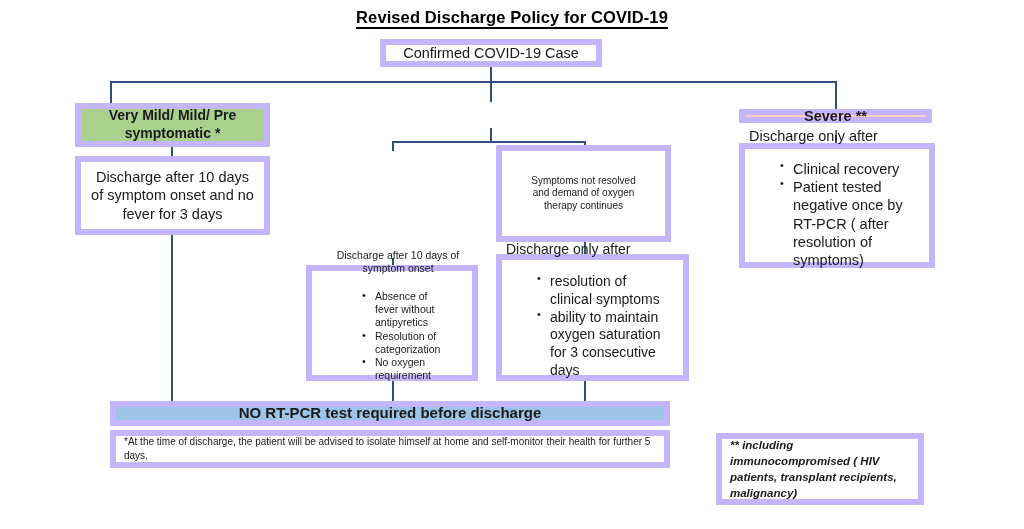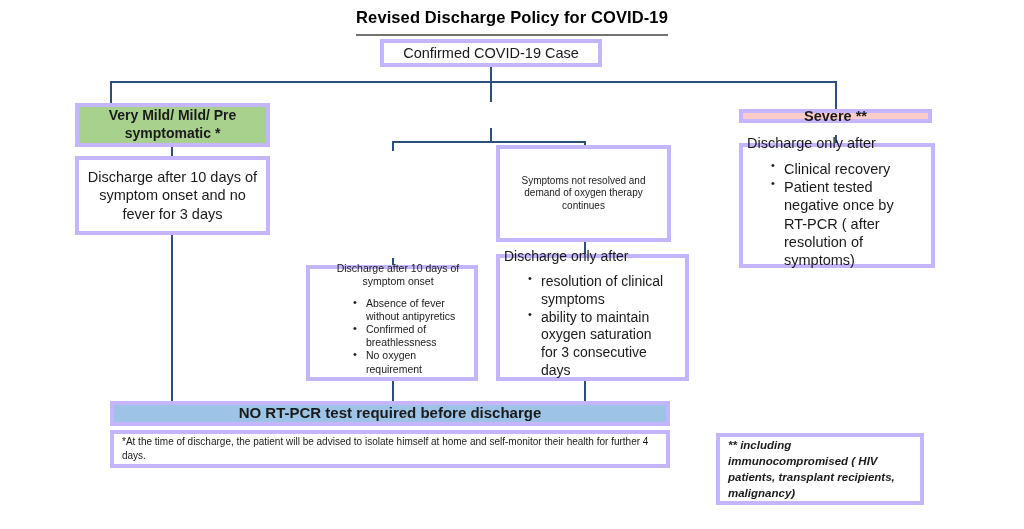--- a/index.html
+++ b/index.html
@@ -16,21 +16,21 @@
     width: 1024px;
     height: 529px;
     background: #ffffff;
     overflow: hidden;
   }
 
   
   .box {
     position: absolute;
     box-sizing: border-box;
-    border: 4px solid #c4b5fd;
+    border: 6px solid #c4b5fd;
     background: #ffffff;
     display: flex;
     flex-direction: column;
     justify-content: center;
     line-height: 1.26;
   }
   .box.center   { text-align: center; align-items: center; }
   .box.left     { text-align: left; }
   .hdr {
     font-weight: bold;
@@ -51,35 +51,35 @@
     left: 0;
     top: 8px;
     width: 1024px;
     text-align: center;
     font-size: 16.5px;
     font-weight: bold;
     letter-spacing: .1px;
     color: #000000;
   }
   #title span {
-    border-bottom: 2px solid #737373;
-    padding-bottom: 8px;
+    border-bottom: 2px solid #000000;
+    padding-bottom: 1px;
   }
 
   
   .line {
     position: absolute;
     background: #2e4f7c;
   }
   .vline { width: 2px; }
   .hline { height: 2px; }
 
   
   ul.bl {
-    margin: 8px;
+    margin: 15px;
     padding: 0 0 0 16px;
     list-style: none;
   }
   ul.bl li {
     position: relative;
     padding-left: 13px;
     margin: 0 0 0 0;
   }
   ul.bl li::before {
     content: "\2022";
@@ -131,21 +131,21 @@
   <div class="line hline" style="left:392px; top:141px; width:194px;"></div>
   <div class="line vline" style="left:392px; top:141px; height:10px;"></div>
   <div class="line vline" style="left:584px; top:141px; height:10px;"></div>
 
   <div class="line vline" style="left:392px; top:258px; height:8px;"></div>
 
   <div class="box left" style="left:306px; top:265px; width:172px; height:116px; font-size:10.5px; padding:6px 7px 6px 19px;">
     <p class="lead" style="text-align:center;">Discharge after 10 days of symptom onset</p>
     <ul class="bl">
       <li>Absence of fever without antipyretics</li>
-      <li>Confirmed of breathlessness</li>
+      <li>Resolution of categorization</li>
       <li>No oxygen requirement</li>
     </ul>
   </div>
   <div class="line vline" style="left:392px; top:381px; height:20px;"></div>
 
   <div class="box center" style="left:496px; top:145px; width:175px; height:97px; font-size:10px; padding:0 20px;">
     <span>Symptoms not resolved and demand of oxygen therapy continues</span>
   </div>
   <div class="line vline" style="left:584px; top:242px; height:13px;"></div>
 
@@ -168,21 +168,21 @@
       <li>Clinical recovery</li>
       <li>Patient tested negative once by RT-PCR ( after resolution of symptoms)</li>
     </ul>
   </div>
 
   <div class="box hdr fill-blue" style="left:110px; top:401px; width:560px; height:25px; font-size:15px;">
     <span>NO RT-PCR test required before discharge</span>
   </div>
 
   <div class="box left" style="left:110px; top:430px; width:560px; height:38px; font-size:10px; padding:4px 8px; line-height:1.45;">
-    <span>*At the time of discharge, the patient will be advised to isolate himself at home and self-monitor their health for further 4 days.</span>
+    <span>*At the time of discharge, the patient will be advised to isolate himself at home and self-monitor their health for further 5 days.</span>
   </div>
 
 
   <div class="box left note-italic" style="left:716px; top:433px; width:208px; height:72px; font-size:11.5px; padding:5px 8px; line-height:1.4;">
     <span>** including immunocompromised ( HIV patients, transplant recipients, malignancy)</span>
   </div>
 
 </div>
 
 </body></html>

